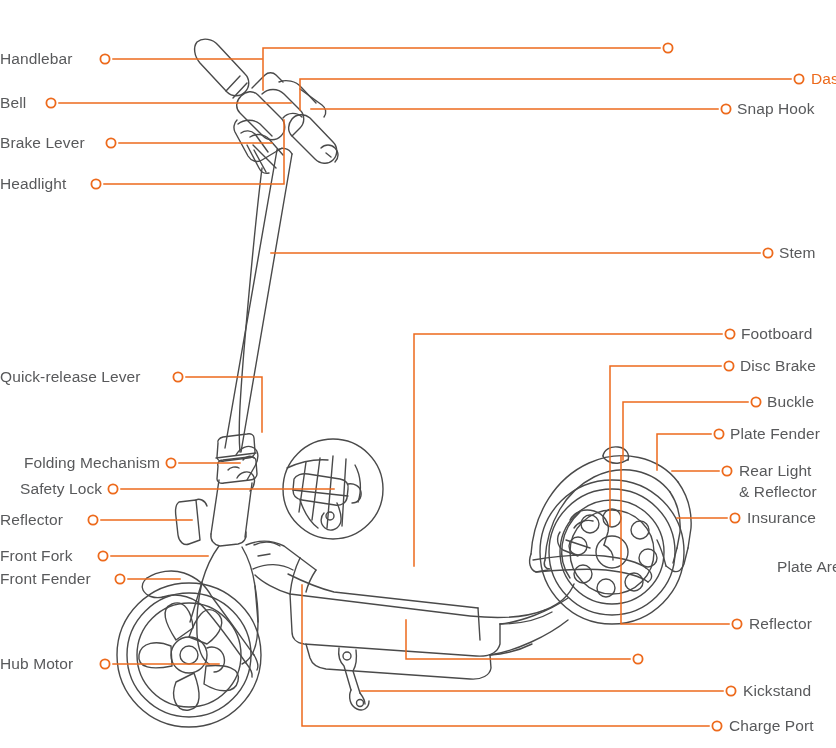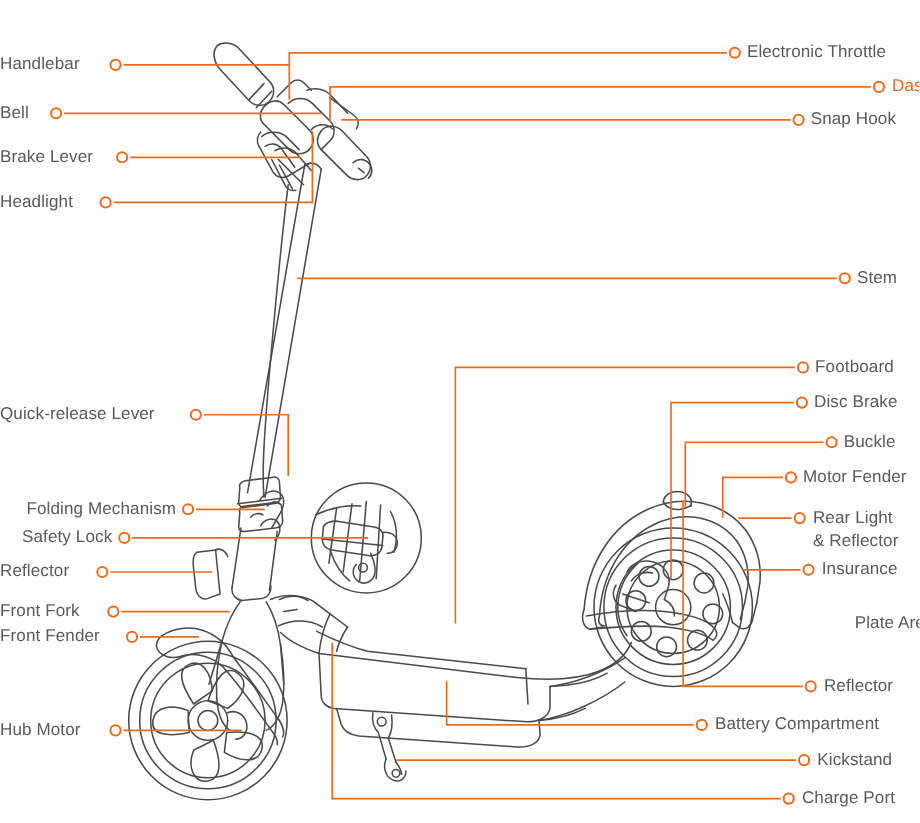--- a/index.html
+++ b/index.html
@@ -340,43 +340,41 @@
   <div class="label right-anchored" style="left:0px; top:479px; width:101px;padding-left:20px;">Safety Lock</div>
 
   <div class="label right-anchored" style="left:0px; top:510px; width:81px;">Reflector</div>
 
   <div class="label right-anchored" style="left:0px; top:546px; width:91px;">Front Fork</div>
 
   <div class="label right-anchored" style="left:0px; top:569px; width:108px;">Front Fender</div>
 
   <div class="label right-anchored" style="left:0px; top:654px; width:93px;">Hub Motor</div>
 
-  <div class="label left-anchored" style="left:679px; top:38px;">Electronic Throttle</div>
 
   <div class="label left-anchored accent" style="left:811px; top:69px; width:0; transform:translateX(-100%); text-align:right; white-space:nowrap;">Dashboard &amp; Power Button</div>
 
   <div class="label left-anchored" style="left:737px; top:99px;">Snap Hook</div>
 
   <div class="label left-anchored" style="left:779px; top:243px;">Stem</div>
 
   <div class="label left-anchored" style="left:741px; top:324px;">Footboard</div>
 
   <div class="label left-anchored" style="left:740px; top:356px;">Disc Brake</div>
 
   <div class="label left-anchored" style="left:767px; top:392px;">Buckle</div>
 
-  <div class="label left-anchored" style="left:730px; top:424px;">Motor Fender</div>
+  <div class="label left-anchored" style="left:730px; top:424px;">Plate Fender</div>
 
   <div class="label left-anchored" style="left:739px; top:461px;">Rear Light</div>
   <div class="label left-anchored" style="left:739px; top:482px;">&amp; Reflector</div>
 
   <div class="label left-anchored" style="left:747px; top:508px;">Insurance</div>
   <div class="label left-anchored" style="left:777px; top:529px;margin-top:28px;">Plate Area</div>
 
   <div class="label left-anchored" style="left:749px; top:614px;">Reflector</div>
 
-  <div class="label left-anchored" style="left:650px; top:649px;">Battery Compartment</div>
 
   <div class="label left-anchored" style="left:743px; top:681px;">Kickstand</div>
 
   <div class="label left-anchored" style="left:729px; top:716px;">Charge Port</div>
 
 </div>
 
 </body></html>

